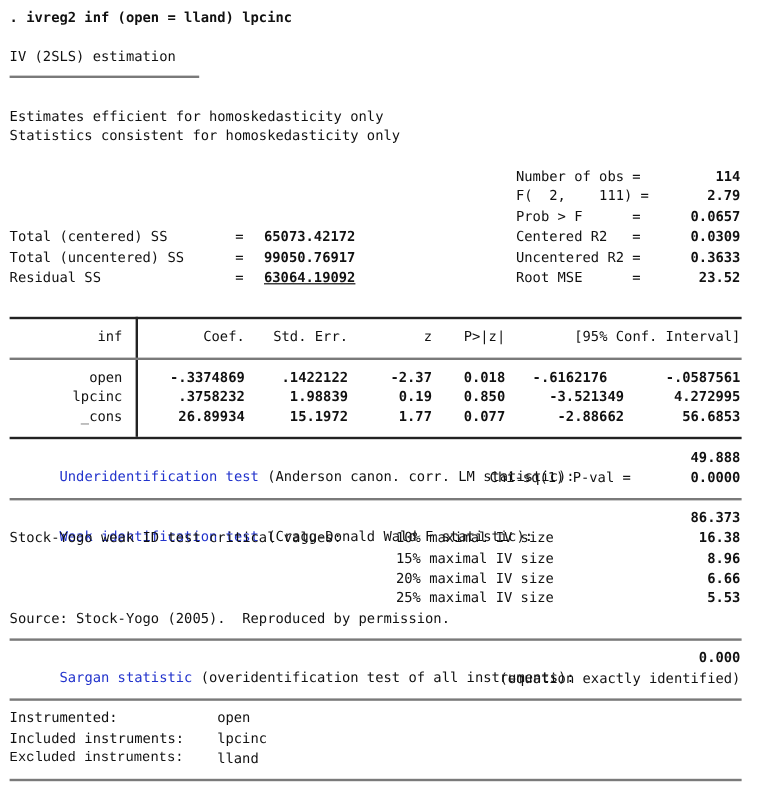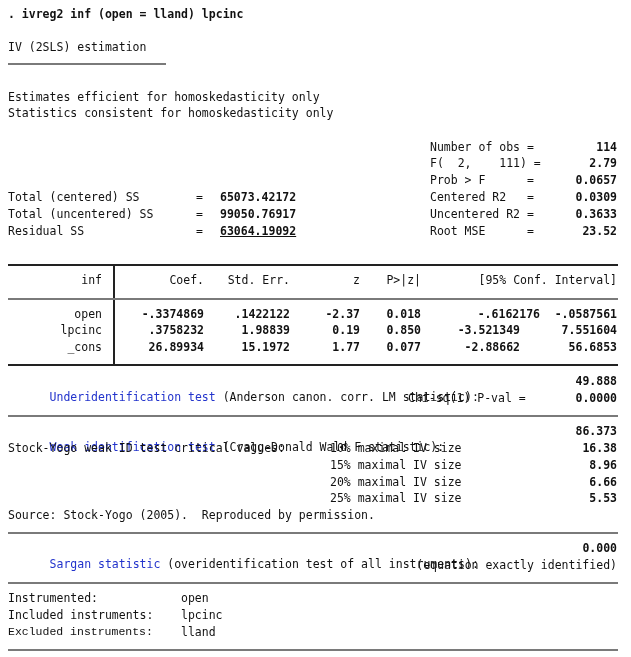--- a/index.html
+++ b/index.html
@@ -62,31 +62,31 @@
     <div class="ln r" style="left:365px;top:272px;width:56px;">P&gt;|z|</div>
     <div class="ln r" style="left:440px;top:272px;width:177px;">[95% Conf. Interval]</div>
     <div class="hr" style="left:8px;top:298px;width:610px;"></div>
 
     <div>
       <div class="ln r" style="left:8px;top:306px;width:94px;">open</div>
       <div class="ln b r" style="left:110px;top:306px;width:94px;">-.3374869</div>
       <div class="ln b r" style="left:200px;top:306px;width:90px;">.1422122</div>
       <div class="ln b r" style="left:300px;top:306px;width:60px;">-2.37</div>
       <div class="ln b r" style="left:365px;top:306px;width:56px;">0.018</div>
-      <div class="ln b r" style="left:450px;top:306px;width:90px;">-.6162176</div>
+      <div class="ln b r" style="left:430px;top:306px;width:90px;text-align:center;">-.6162176</div>
       <div class="ln b r" style="left:527px;top:306px;width:90px;">-.0587561</div>
     </div>
     <div>
       <div class="ln r" style="left:8px;top:322px;width:94px;">lpcinc</div>
       <div class="ln b r" style="left:110px;top:322px;width:94px;">.3758232</div>
       <div class="ln b r" style="left:200px;top:322px;width:90px;">1.98839</div>
       <div class="ln b r" style="left:300px;top:322px;width:60px;">0.19</div>
       <div class="ln b r" style="left:365px;top:322px;width:56px;">0.850</div>
       <div class="ln b r" style="left:430px;top:322px;width:90px;">-3.521349</div>
-      <div class="ln b r" style="left:527px;top:322px;width:90px;">7.551604</div>
+      <div class="ln b r" style="left:527px;top:322px;width:90px;">4.272995</div>
     </div>
     <div>
       <div class="ln r" style="left:8px;top:339px;width:94px;">_cons</div>
       <div class="ln b r" style="left:110px;top:339px;width:94px;">26.89934</div>
       <div class="ln b r" style="left:200px;top:339px;width:90px;">15.1972</div>
       <div class="ln b r" style="left:300px;top:339px;width:60px;">1.77</div>
       <div class="ln b r" style="left:365px;top:339px;width:56px;">0.077</div>
       <div class="ln b r" style="left:430px;top:339px;width:90px;">-2.88662</div>
       <div class="ln b r" style="left:527px;top:339px;width:90px;">56.6853</div>
     </div>

